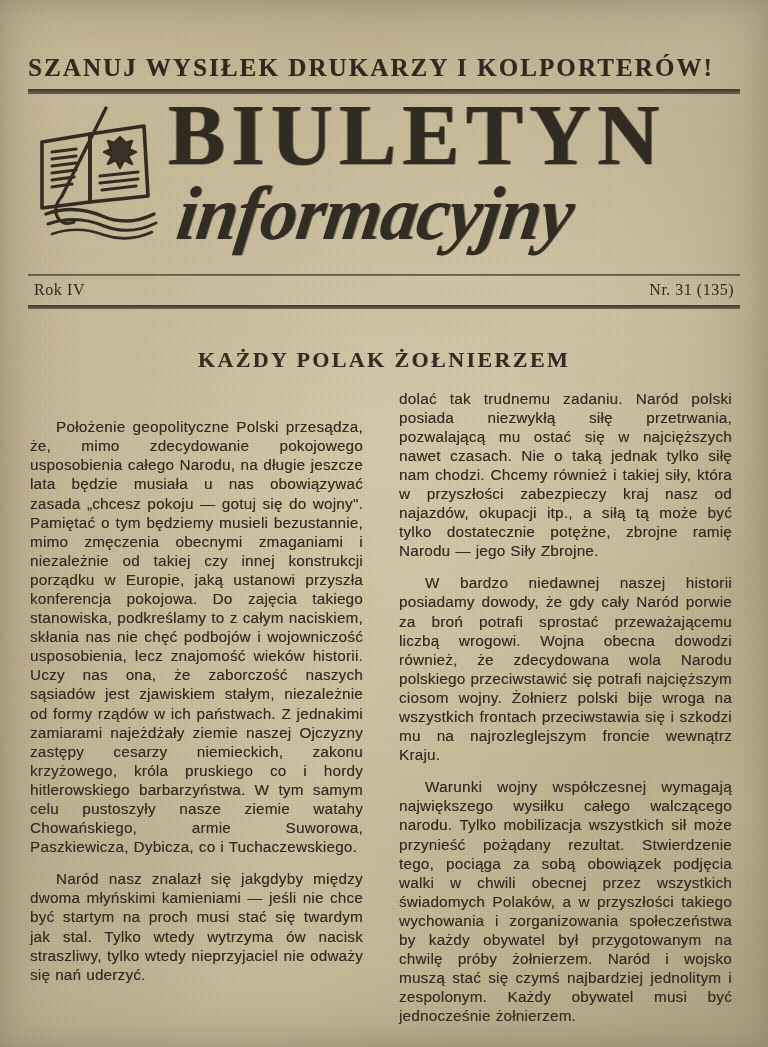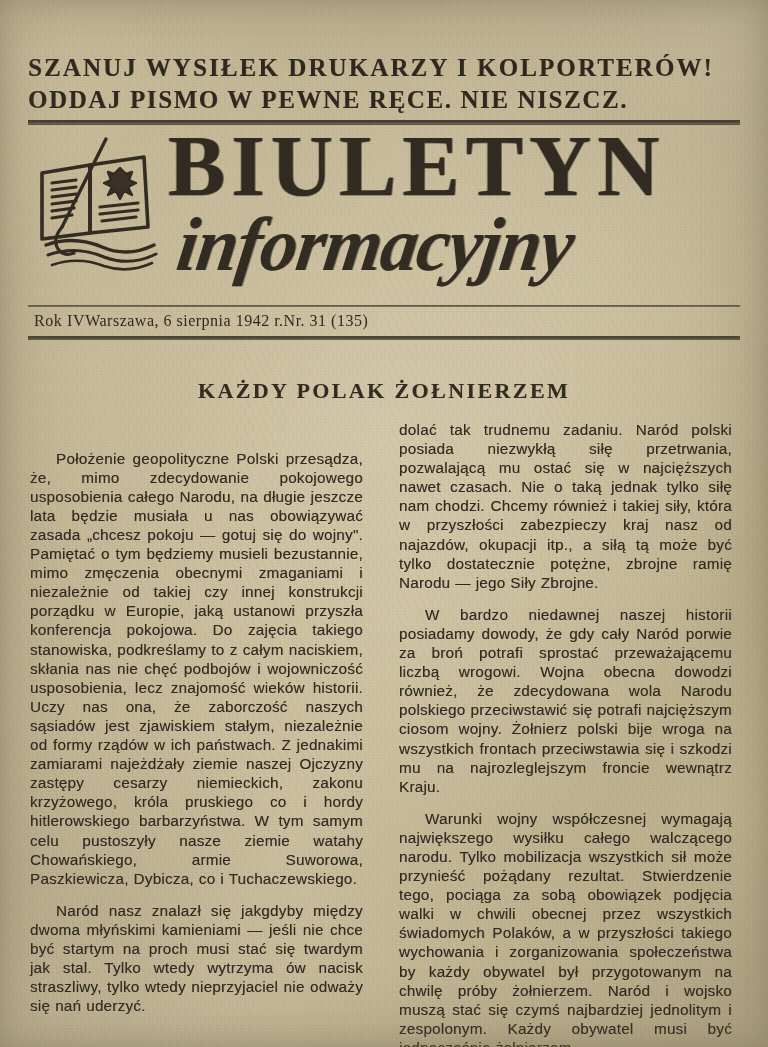--- a/index.html
+++ b/index.html
@@ -127,20 +127,21 @@
   
   .dateline-wrap { margin-top: 6px; }
   .rule-thin {
     height: 2px;
     background: linear-gradient(180deg, #4a4336, #726851);
     opacity: 0.85;
   }
   .dateline {
     display: flex;
     align-items: baseline;
+    justify-content: space-between;
     padding: 5px 6px 6px 6px;
     font-family: "Liberation Serif", "DejaVu Serif", serif;
     font-size: 16px;
     color: #2f2921;
   }
   .dateline .rok { font-weight: normal; letter-spacing: 0.6px; }
   .dateline .city { letter-spacing: 0.5px; }
   .dateline .nr { letter-spacing: 0.5px; }
 
   .rule-heavy-2 {
@@ -191,21 +192,20 @@
 </style>
 </head>
 <body>
 
 <div class="page">
 
   <div class="content">
 
     <div class="banner">
       <div class="banner-line">SZANUJ WYSIŁEK DRUKARZY I KOLPORTERÓW!</div>
-      <div class="banner-line second">ODDAJ PISMO W PEWNE RĘCE. NIE NISZCZ.</div>
     </div>
     <div class="rule-heavy"></div>
 
     <div class="masthead">
 
       <div class="emblem">
         <svg viewBox="0 0 135 140" width="135" height="140" aria-hidden="true">
           <g fill="none" stroke="#332c22" stroke-width="3.2" stroke-linecap="round" stroke-linejoin="round">
 
             <path d="M10 38 L58 30 L58 98 L10 104 Z" stroke-width="3.6"></path>
@@ -233,21 +233,20 @@
       </div>
 
       <div class="masthead-title">BIULETYN</div>
       <div class="masthead-sub">informacyjny</div>
     </div>
 
     <div class="dateline-wrap">
       <div class="rule-thin"></div>
       <div class="dateline">
         <span class="rok">Rok IV</span>
-        <span class="city">Warszawa, 6 sierpnia 1942 r.</span>
         <span class="nr">Nr. 31 (135)</span>
       </div>
       <div class="rule-heavy-2"></div>
     </div>
 
     <h1 class="headline">KAŻDY POLAK ŻOŁNIERZEM</h1>
 
     <div class="columns">
 
       <div class="col">

